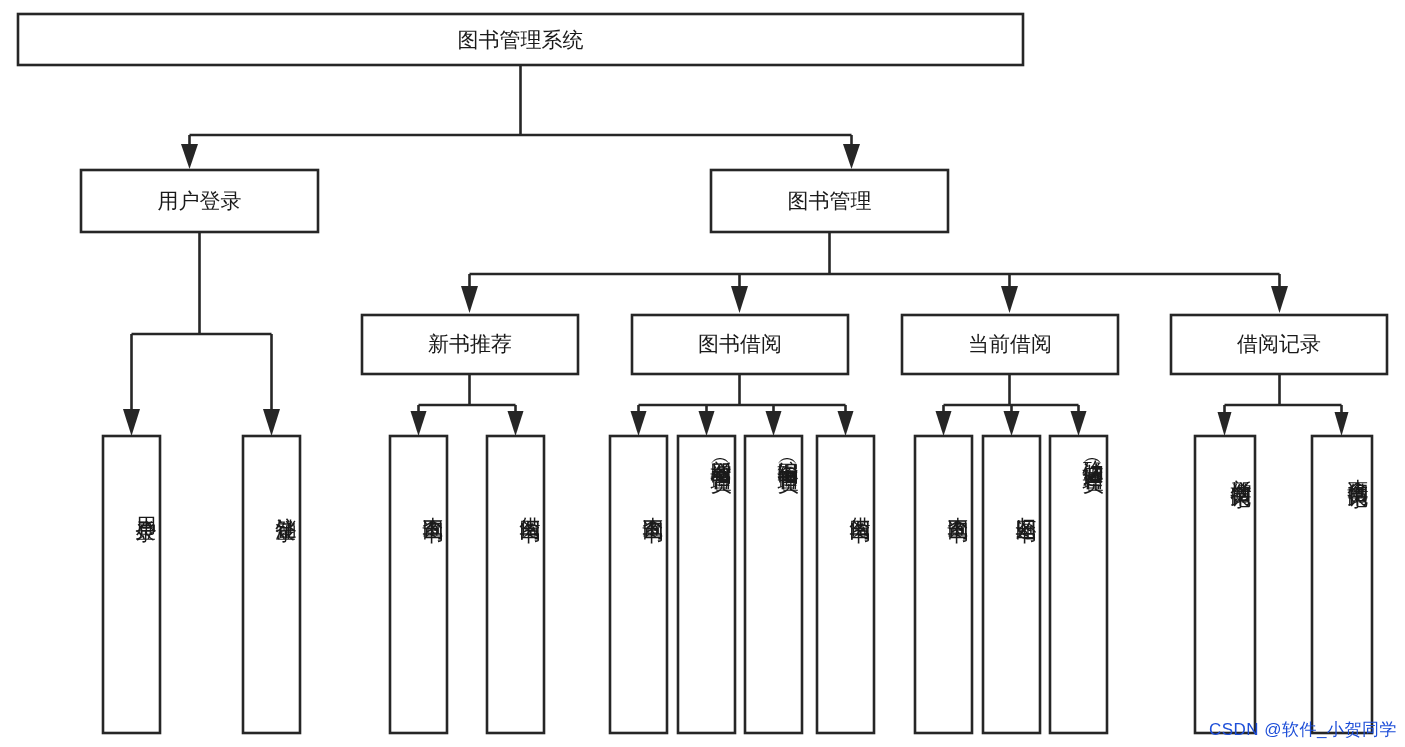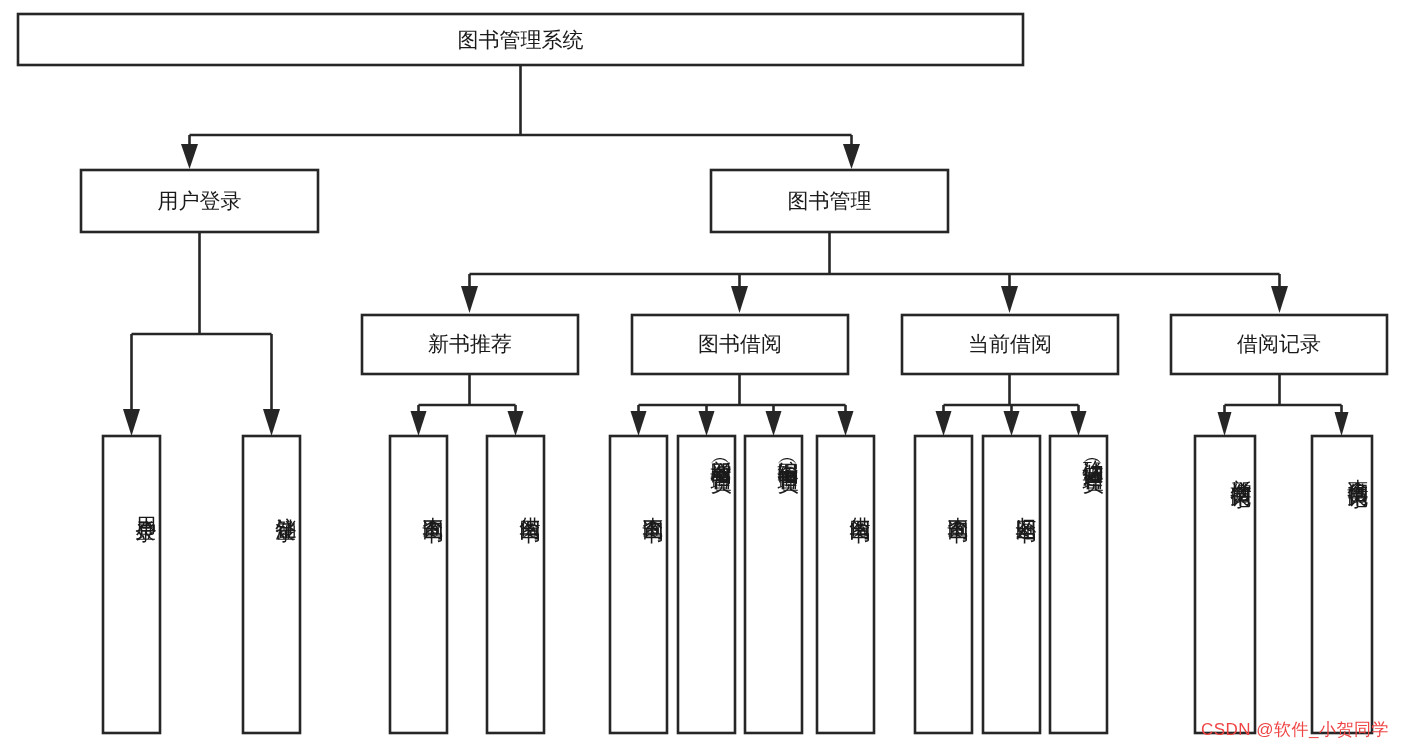--- a/index.html
+++ b/index.html
@@ -55,25 +55,25 @@
     font-size: 21px;
     line-height: 1.34;
     color: #1a1a1a;
     letter-spacing: 2px;
     text-align: center;
     white-space: nowrap;
     pointer-events: none;
   }
   .watermark {
     position: absolute;
-    right: 16px;
+    right: 8px;
     bottom: 6px;
     font-family: "Liberation Sans", "DejaVu Sans", sans-serif;
     font-size: 17px;
-    color: #ef4444;
+    color: #1d4ed8;
     letter-spacing: 0.5px;
     white-space: nowrap;
   }
 </style>
 </head>
 <body>
 
 <div id="diagram-root">
 
   <svg class="diagram-canvas" viewBox="0 0 1405 747">

